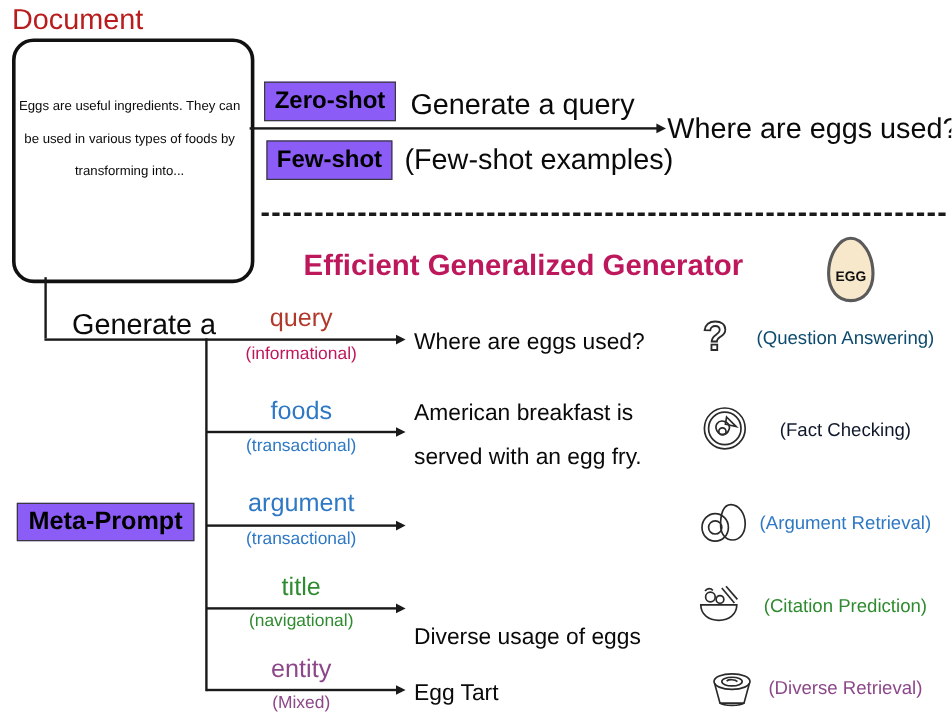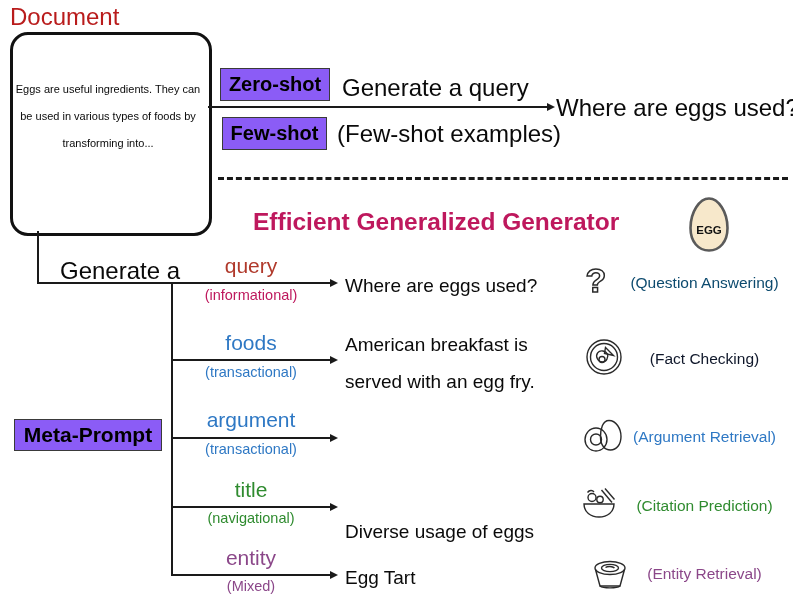--- a/index.html
+++ b/index.html
@@ -146,15 +146,15 @@
   <div class="example" style="top:559px;">Egg Tart</div>
   <div class="icon" style="left:591px;top:558px;">
     <svg width="38" height="34" viewBox="0 0 38 34" fill="none" stroke="#2a2a2a" stroke-width="1.4">
       <ellipse cx="19" cy="10" rx="15" ry="6.5"></ellipse>
       <path d="M4.5 11.5 L9 28 L29 28 L33.5 11.5"></path>
       <path d="M9 28 c3 2.5 17 2.5 20 0"></path>
       <ellipse cx="19" cy="10" rx="8.5" ry="3.6"></ellipse>
       <path d="M14.5 9.5 c2 -1.5 7 -1.5 9 0.5"></path>
     </svg>
   </div>
-  <div class="task" style="top: 565px; color: rgb(139, 71, 137);">(Entity Retrieval)</div>
+  <div class="task" style="top: 565px; color: rgb(139, 71, 137);">(Diverse Retrieval)</div>
 
 </div>
 
 </body></html>

